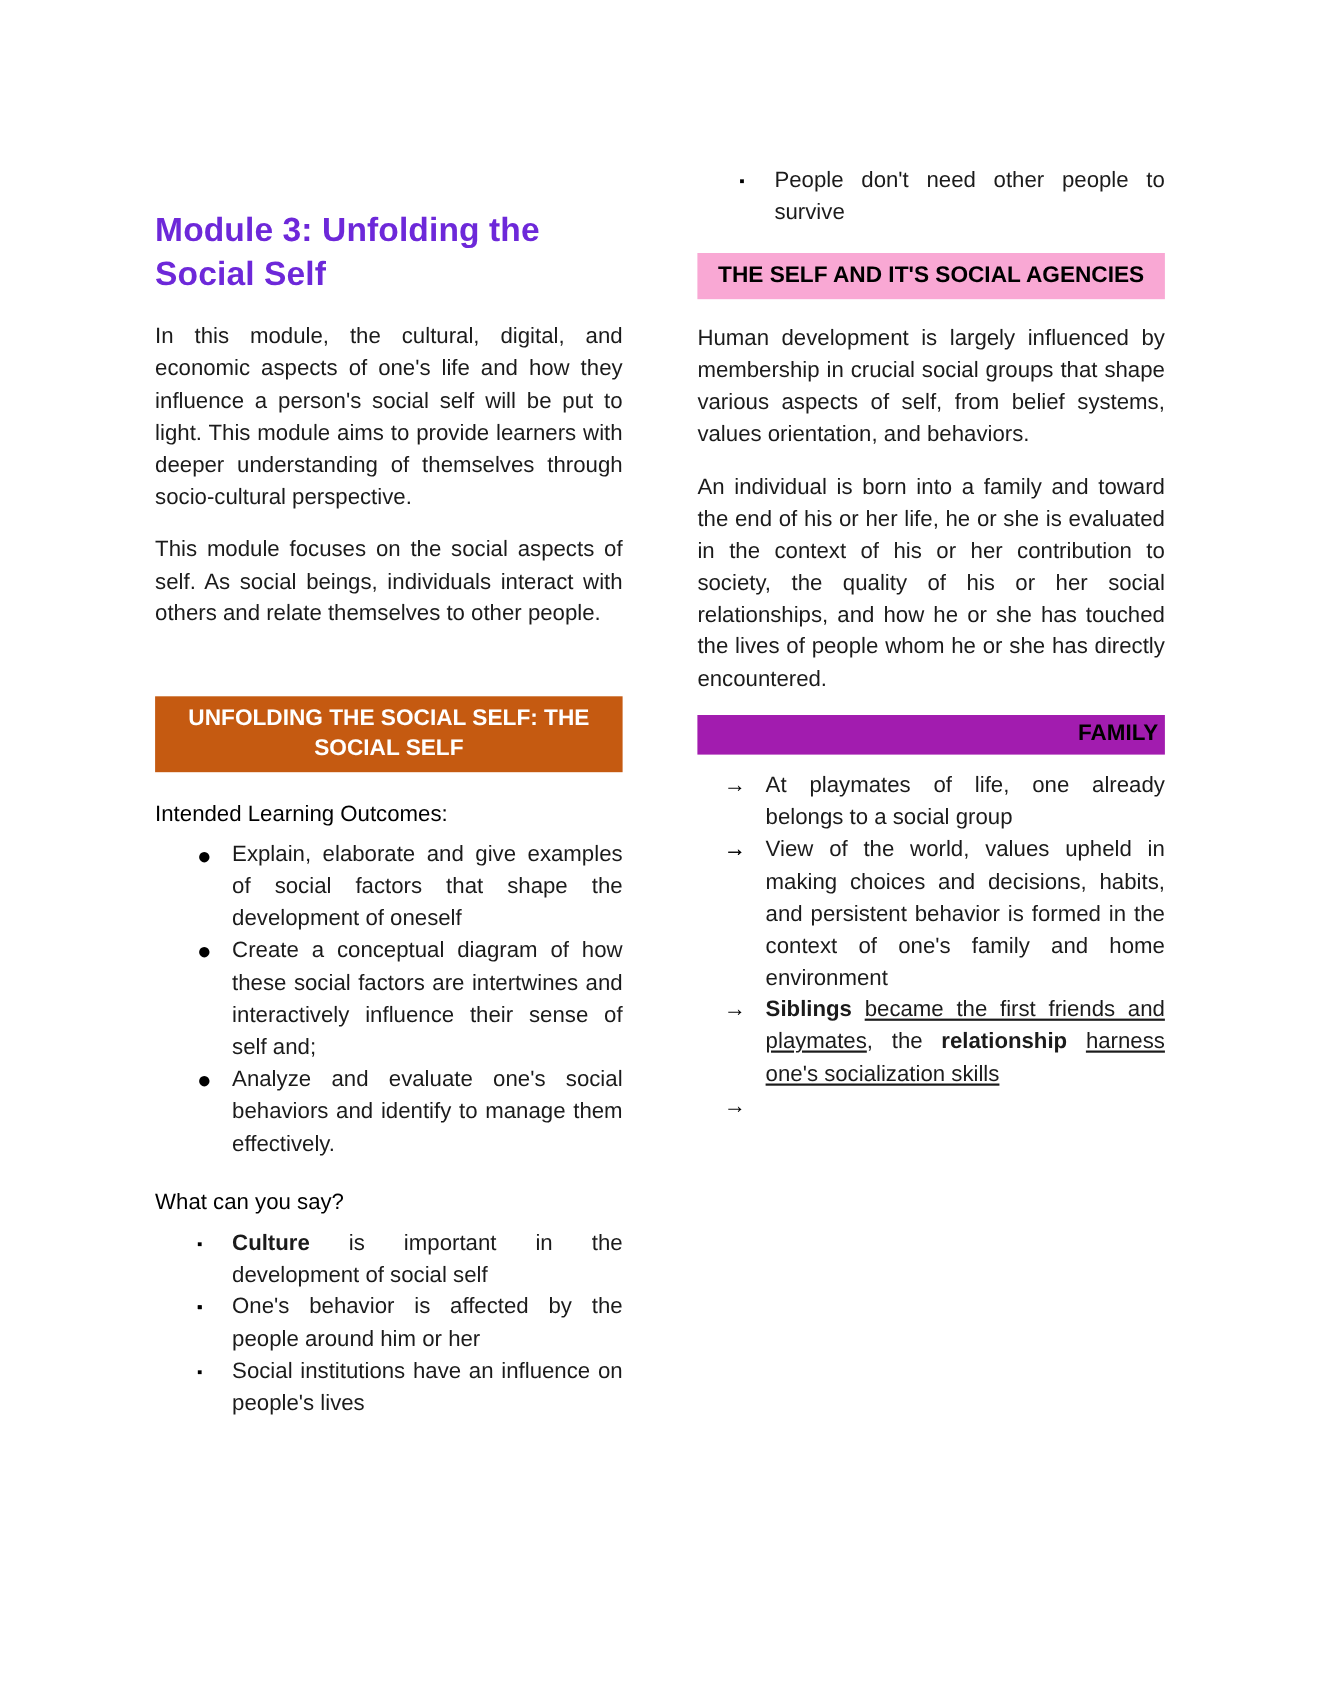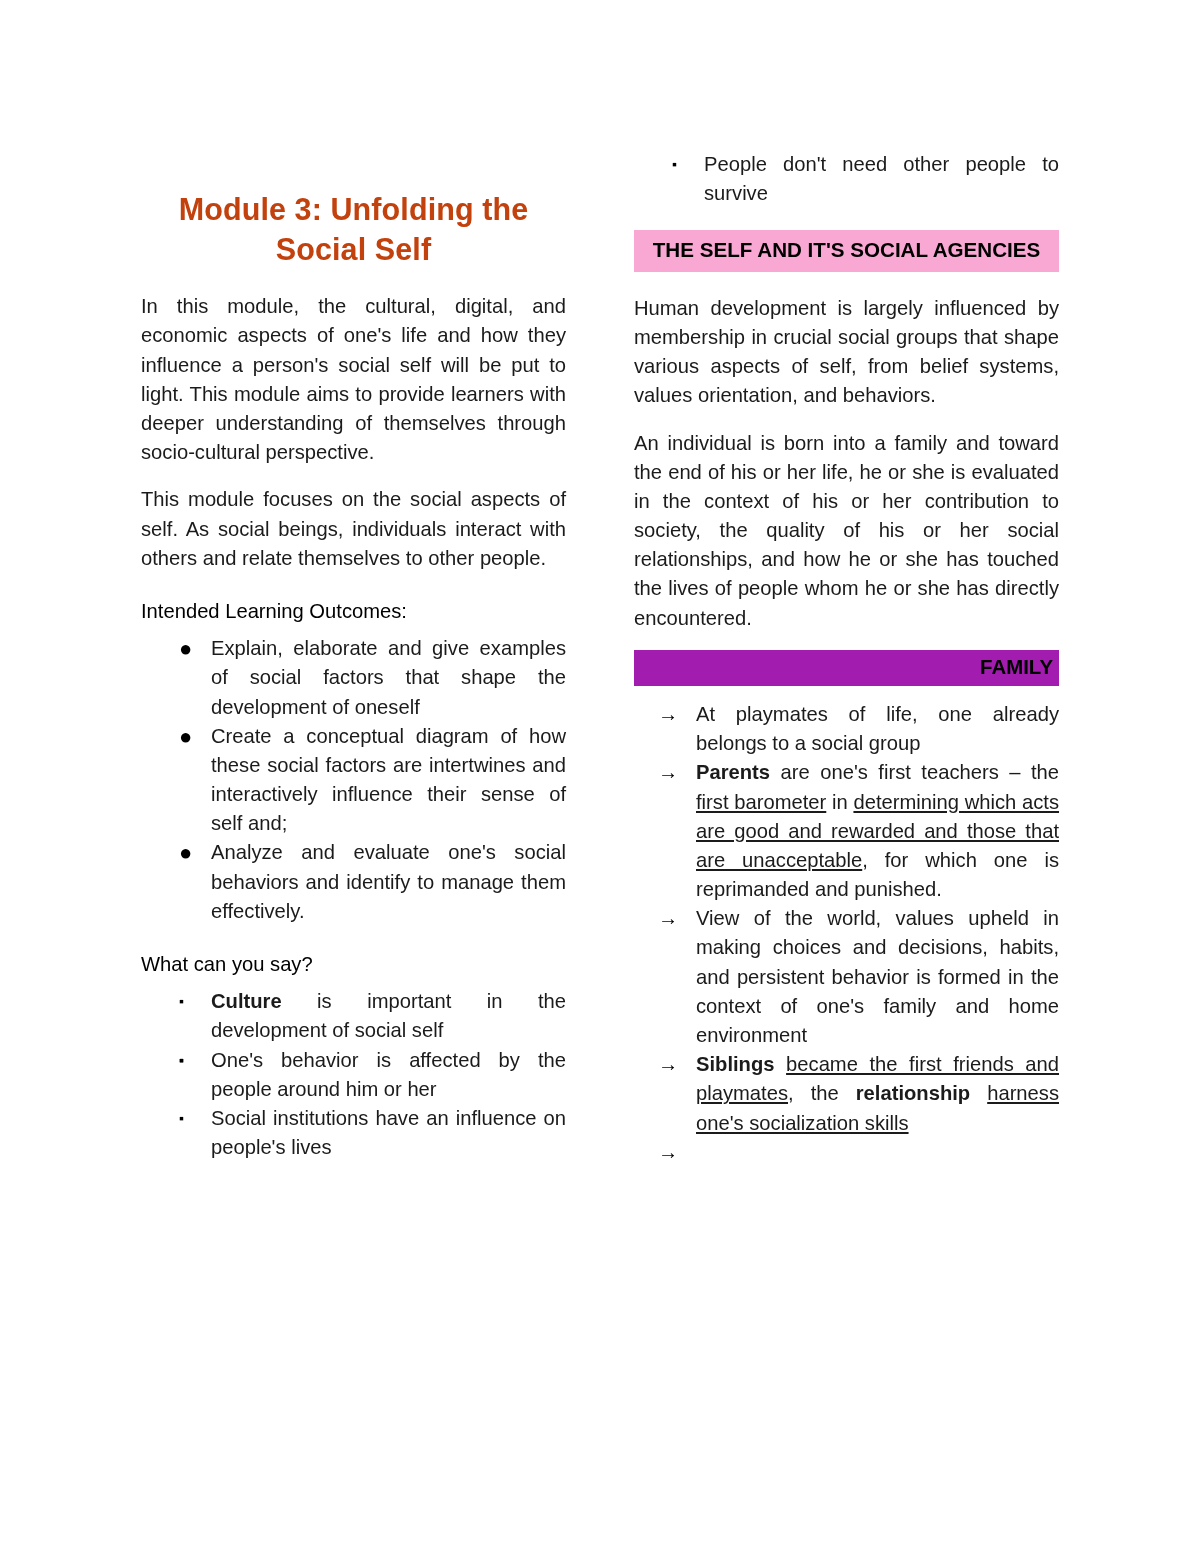--- a/index.html
+++ b/index.html
@@ -35,25 +35,25 @@
     gap: 68px;
   }
 
   .col {
     width: 425px;
     flex: 0 0 425px;
   }
 
   
   .doc-title {
-    color: #c2410c;
+    color: #6d28d9;
     font-size: 30.5px;
     font-weight: bold;
     line-height: 1.30;
-    text-align: center;
+    text-align: left;
     margin: 54px 0 0 0;
     letter-spacing: 0.1px;
   }
 
   
   p.body-par {
     font-size: 20.2px;
     line-height: 1.445;
     text-align: justify;
     text-justify: inter-word;
@@ -155,20 +155,23 @@
 
     <div class="col">
 
       <h1 class="doc-title">Module 3: Unfolding the Social Self</h1>
 
       <div class="par-block">
         <p class="body-par">In this module, the cultural, digital, and economic aspects of one's life and how they influence a person's social self will be put to light. This module aims to provide learners with deeper understanding of themselves through socio-cultural perspective.</p>
         <p class="body-par">This module focuses on the social aspects of self. As social beings, individuals interact with others and relate themselves to other people.</p>
       </div>
 
+      <div class="banner-dark-wrap">
+        <div class="banner banner-dark">UNFOLDING THE SOCIAL SELF: THE SOCIAL SELF</div>
+      </div>
 
       <div class="lead-in">Intended Learning Outcomes:</div>
 
       <ul class="bullets round">
         <li>
           <span class="bullet-mark">●</span>
           <span class="li-text">Explain, elaborate and give examples of social factors that shape the development of oneself</span>
         </li>
         <li>
           <span class="bullet-mark">●</span>
@@ -224,21 +227,20 @@
         <div class="banner banner-pale">FAMILY</div>
       </div>
 
       <ul class="bullets arrow" style="margin-top:14px;">
         <li>
           <span class="bullet-mark">→</span>
           <span class="li-text">At playmates of life, one already belongs to a social group</span>
         </li>
         <li>
           <span class="bullet-mark">→</span>
-          <span class="li-text"><b>Parents</b> are one's first teachers – the <u>first barometer</u> in <u>determining which acts are good and rewarded and those that are unacceptable</u>, for which one is reprimanded and punished.</span>
         </li>
         <li>
           <span class="bullet-mark">→</span>
           <span class="li-text">View of the world, values upheld in making choices and decisions, habits, and persistent behavior is formed in the context of one's family and home environment</span>
         </li>
         <li>
           <span class="bullet-mark">→</span>
           <span class="li-text"><b>Siblings</b> <u>became the first friends and playmates</u>, the <b>relationship</b> <u>harness one's socialization skills</u></span>
         </li>
         <li>

